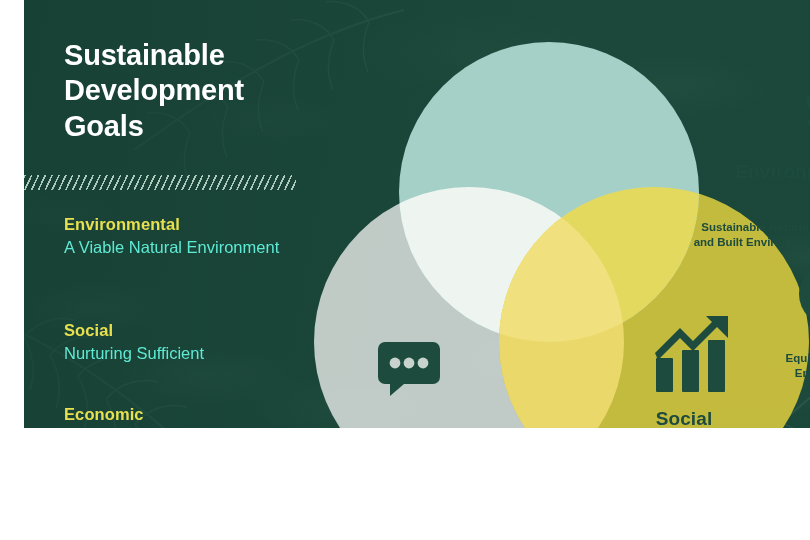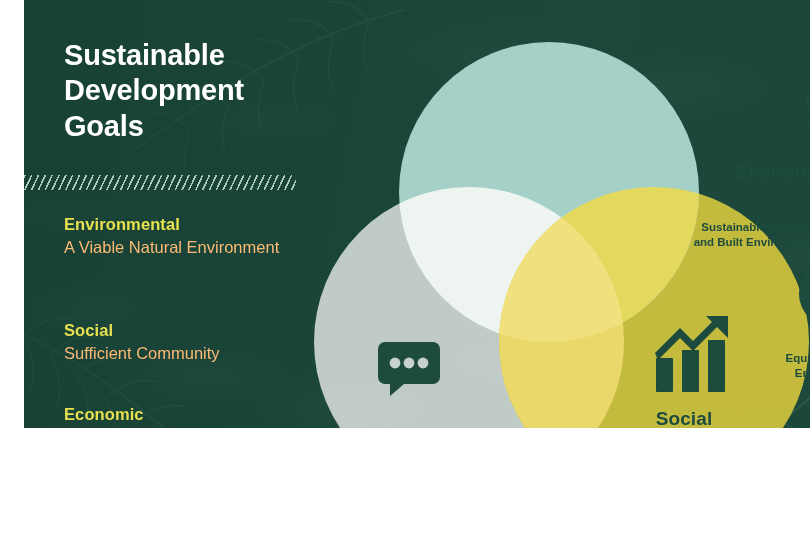--- a/index.html
+++ b/index.html
@@ -75,21 +75,21 @@
   .legend-item.i1 { top: 319px; }
   .legend-item.i2 { top: 403px; }
   .legend-head {
     color: #e9e04f;
     font-size: 16.5px;
     font-weight: 700;
     line-height: 1.35;
     letter-spacing: .1px;
   }
   .legend-desc {
-    color: #fdba74;
+    color: #5eead4;
     font-size: 16.5px;
     font-weight: 400;
     line-height: 1.36;
     margin-top: 1px;
   }
 
   
   .venn { position: absolute; left: 280px; top: 0; width: 530px; height: 540px; }
   .venn svg { display: block; }
   .v-label {
@@ -186,21 +186,21 @@
 
   <div class="hatch"></div>
 
   <div class="legend">
     <div class="legend-item i0">
       <div class="legend-head">Environmental</div>
       <div class="legend-desc">A Viable Natural Environment</div>
     </div>
     <div class="legend-item i1">
       <div class="legend-head">Social</div>
-      <div class="legend-desc">Sufficient Community</div>
+      <div class="legend-desc">Nurturing Sufficient</div>
     </div>
     <div class="legend-item i2">
       <div class="legend-head">Economic</div>
     </div>
   </div>
 
   <div class="venn">
 
     <svg width="530" height="540" viewBox="0 0 530 540">
       <defs>

